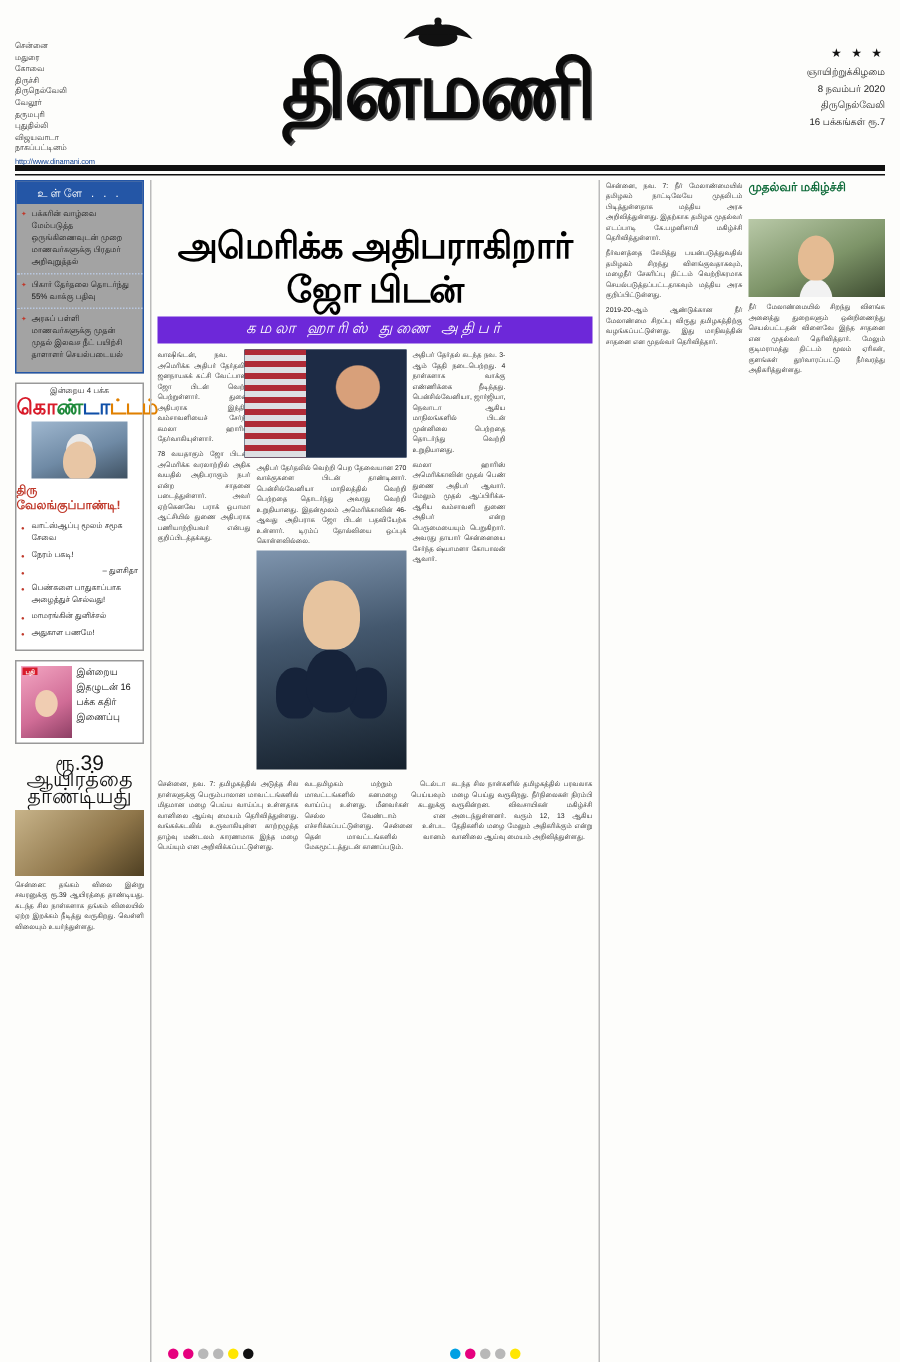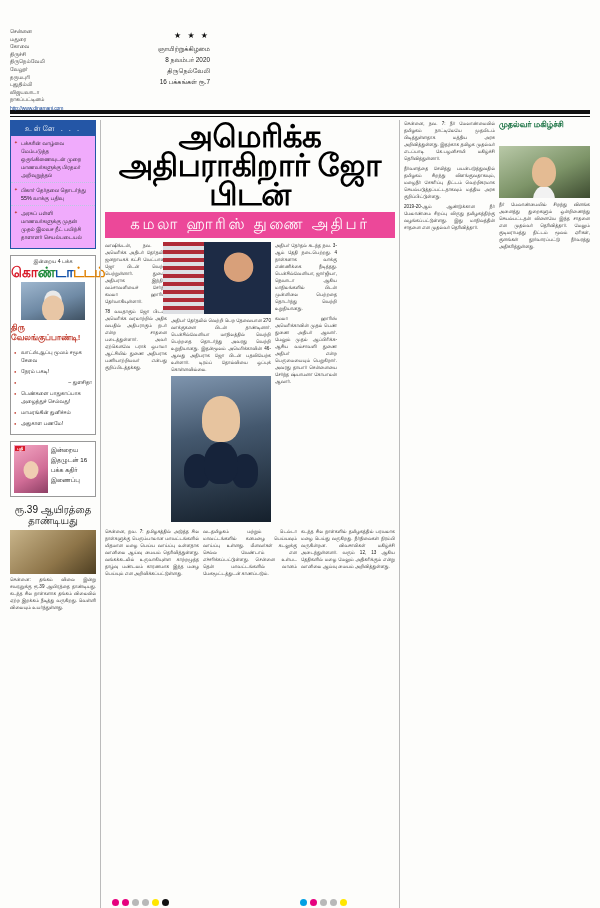--- a/index.html
+++ b/index.html
@@ -79,21 +79,21 @@
     gap: 4px;
     height: 790px;
   }
   .col-left { width: 86px; }
   .col-mid  { width: 290px; }
   .col-right{ width: 196px; }
 
   
   .inside-box {
     border: 1px solid #2456a6;
-    background: #f0abfc;
+    background: #a3a3a3;
     padding: 0 0 4px 0;
     margin-bottom: 6px;
   }
   .inside-head {
     background: #2456a6;
     color: #fff;
     font-size: 7.5px;
     text-align: center;
     padding: 2.5px 0;
     letter-spacing: 2px;
@@ -174,43 +174,45 @@
     width:15px; height:18px; border-radius:50%;
     background:#f0cdb2;
   }
   .kathir-badge{
     position:absolute; top:1px; left:1px; background:#d81b2a; color:#fff;
     font-size:4px; padding:0 2px; font-weight:bold;
   }
   .kathir-txt{ font-size:6.2px; line-height:10px; color:#111; }
 
   .sub-head {
-    font-size: 10px; line-height: 11px; text-align: center;
+    font-size: 14px; line-height: 11px; text-align: center;
     color:#111; padding: 3px 0 2px; font-weight: normal;
   }
   .mini-photo {
     height: 44px; margin: 2px 0;
     background: linear-gradient(140deg,#c8b48a,#8e7549 60%,#4e3f22);
   }
   .body-text{
     font-size: 4.6px; line-height: 7px; color:#1a1a1a;
     text-align: justify;
   }
   .body-text p{ margin-bottom: 3px; }
 
   
   .main-head {
-    font-size: 31px; line-height: 29px; font-weight: bold;
+    font-size: 24px; line-height: 29px; font-weight: bold;
     text-align: center; color: #000; letter-spacing: -0.5px;
     padding: 2px 0 3px;
+    margin-top: 28px;
   }
   .red-strip{
-    background:#ec4899; color:#fff; text-align:center;
-    font-size: 15px; letter-spacing: 2.5px; padding: 2.5px 0 3px;
+    background:#6d28d9; color:#fff; text-align:center;
+    font-size: 10px; letter-spacing: 2.5px; padding: 2.5px 0 3px;
     margin-bottom: 4px;
+    font-style: italic;
   }
   .story-grid{ display:flex; gap:4px; }
   .story-col{ width: 62px; }
   .story-col.wide{ width: 100px; }
   .kamala-photo{
     width: 108px; height: 72px; float: right;
     background: radial-gradient(circle at 70% 35%, #d8a07a 0 16%, #1d2b45 17% 100%),
                 linear-gradient(120deg,#1b2a4a,#2f4a7a);
     margin: 0 0 3px 4px; position: relative; overflow: hidden;
   }
@@ -283,20 +285,31 @@
       <div>திருச்சி</div>
       <div>திருநெல்வேலி</div>
       <div>வேலூர்</div>
       <div>தருமபுரி</div>
       <div>புதுதில்லி</div>
       <div>விஜயவாடா</div>
       <div>நாகப்பட்டினம்</div>
       <div class="url">http://www.dinamani.com</div>
     </div>
 
+    <div class="logo-wrap">
+      <div class="crest">
+        <svg width="62" height="22" viewBox="0 0 62 22">
+          <ellipse cx="31" cy="15" rx="13" ry="6" fill="#111"></ellipse>
+          <path d="M31 2 L35 9 L27 9 Z" fill="#111"></path>
+          <path d="M8 16 Q18 4 31 7 Q44 4 54 16 Q44 12 31 13 Q18 12 8 16 Z" fill="#111"></path>
+          <circle cx="31" cy="4" r="2.4" fill="#111"></circle>
+        </svg>
+      </div>
+      <div class="masthead-title">தினமணி</div>
+    </div>
 
     <div class="dateblock">
       <div class="stars">★ ★ ★</div>
       <div>ஞாயிற்றுக்கிழமை</div>
       <div>8 நவம்பர் 2020</div>
       <div>திருநெல்வேலி</div>
       <div>16 பக்கங்கள் ரூ.7</div>
     </div>
   </div>
 

